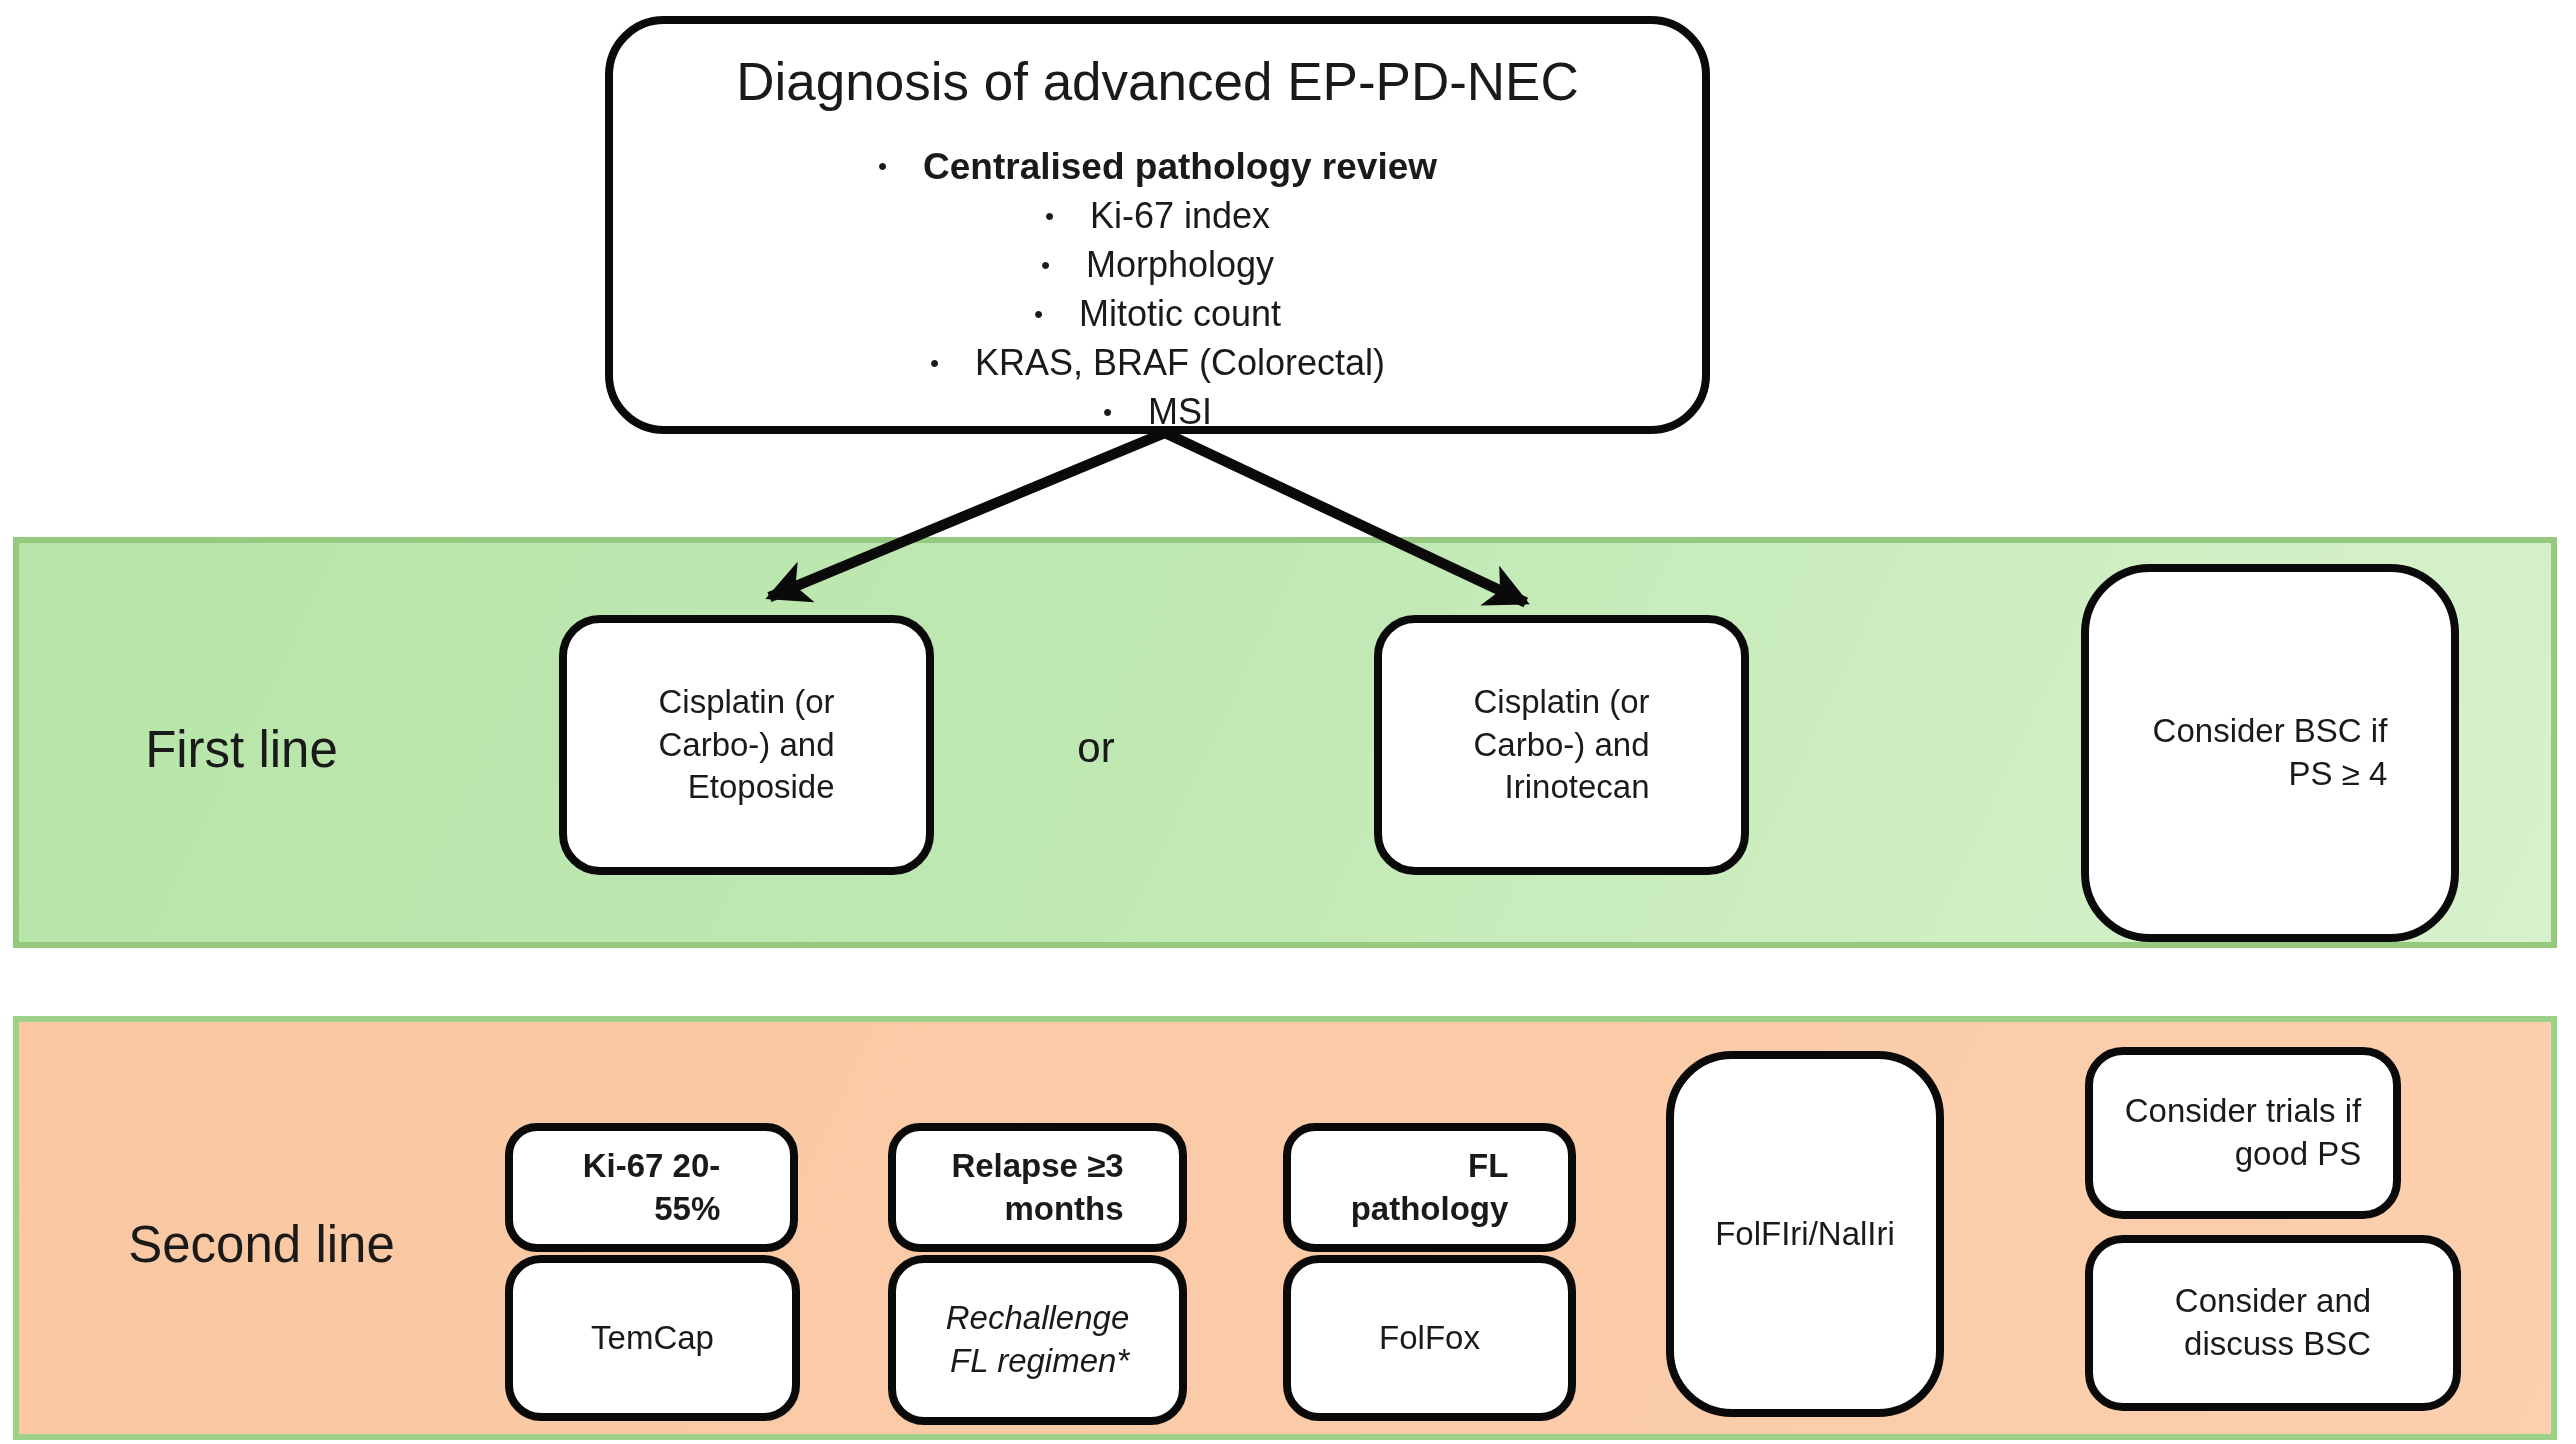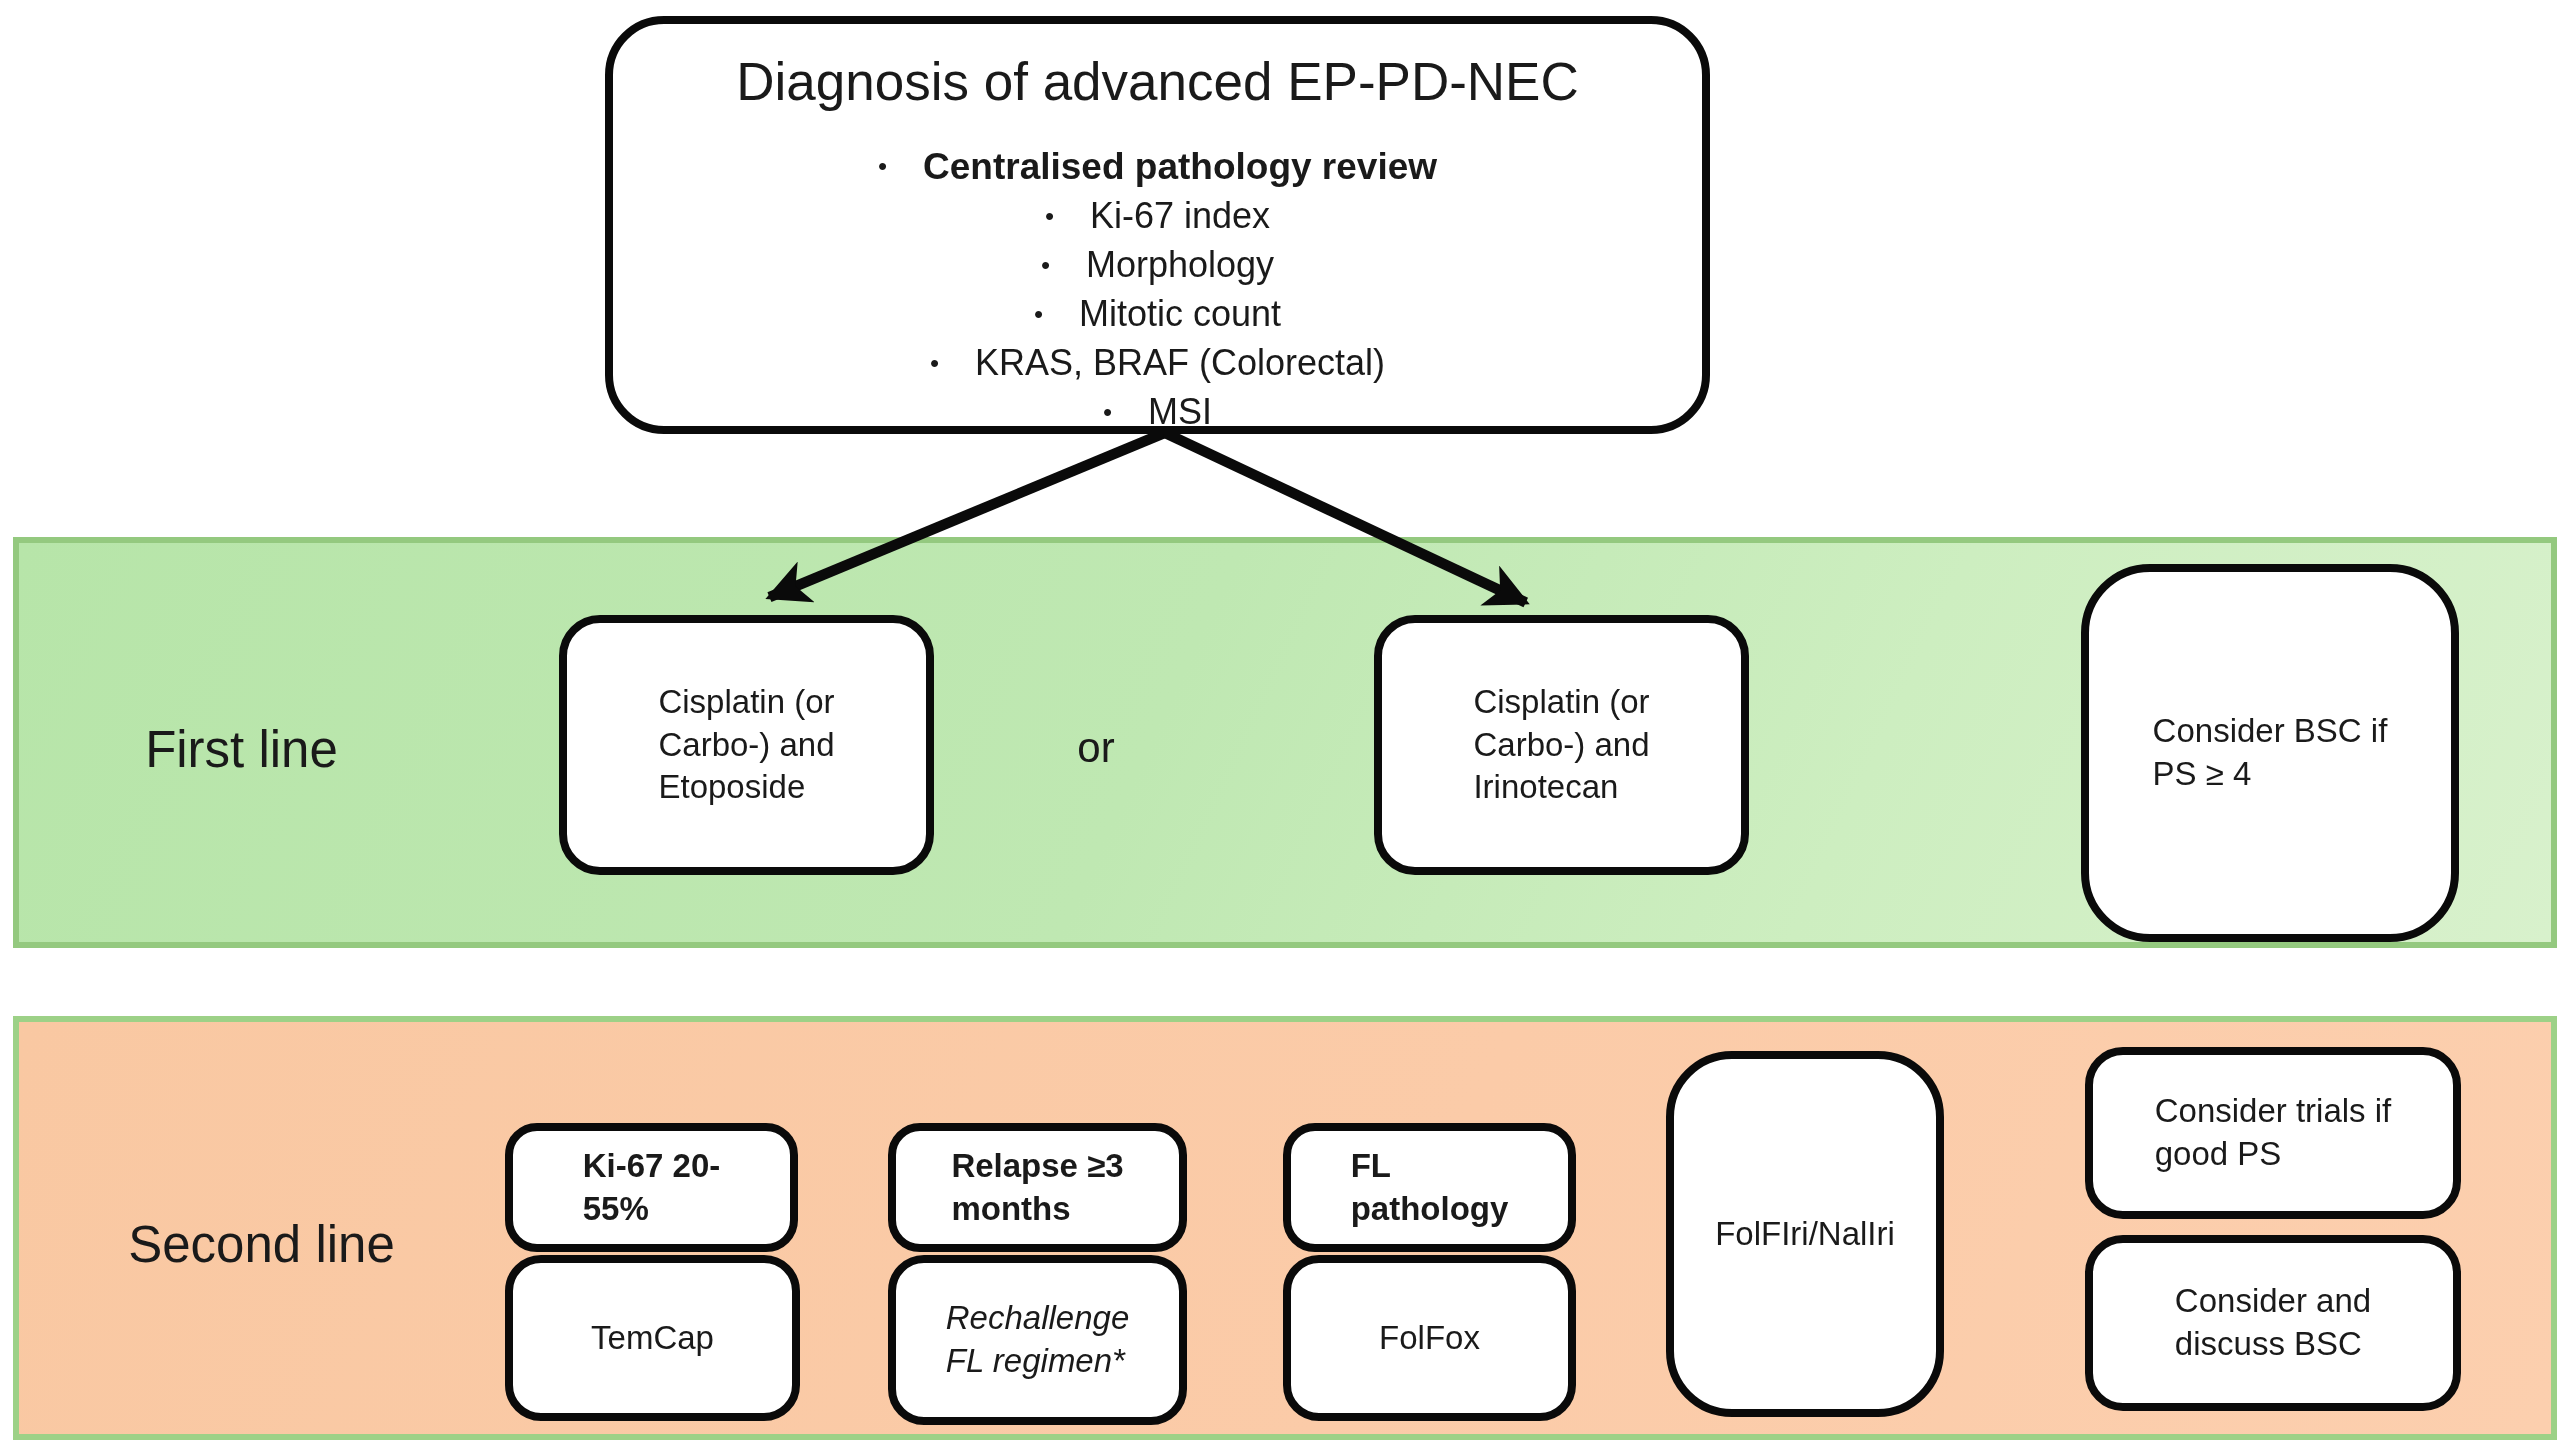--- a/index.html
+++ b/index.html
@@ -8,21 +8,21 @@
   .band{position:absolute;box-sizing:border-box;}
   .band-green{left:13px;top:537px;width:2544px;height:411px;
       border:6.6px solid #94c97f;
       background:linear-gradient(115deg,#b7e5a9 0%,#bfe8b2 45%,#cdeec0 72%,#d8f1cc 100%);}
   .band-orange{left:13px;top:1016px;width:2544px;height:424px;
       border:6.6px solid #9dd187;
       background:linear-gradient(115deg,#f9c8a2 0%,#fbcba8 55%,#fccfae 100%);}
   .overlay{position:absolute;left:0;top:0;z-index:2;}
   .node{position:absolute;z-index:3;background:#ffffff;border:8.5px solid #0a0a0a;
       box-sizing:border-box;display:flex;align-items:center;justify-content:center;
-      text-align:left;white-space:pre-line;line-height:1.3;font-size:33px;}
+      text-align:right;white-space:pre-line;line-height:1.3;font-size:33px;}
   .cond{font-weight:bold;margin-top:48px;}
   .row-label{position:absolute;z-index:3;display:flex;align-items:center;justify-content:center;
       font-size:51px;}
   .or-label{position:absolute;z-index:3;display:flex;align-items:center;justify-content:center;
       font-size:42px;}
   .top-box{left:605px;top:16.4px;width:1105px;height:418px;border-radius:59px;
       flex-direction:column;justify-content:flex-start;padding-top:26px;}
   .top-title{font-size:53px;line-height:1.2;margin-bottom:28px;}
   .bullet-row{display:flex;align-items:center;justify-content:center;gap:36px;
       font-size:36px;line-height:1.36;}
@@ -101,17 +101,17 @@
 months</div>
 <div class="node" style="left:888px;top:1255px;width:299px;height:170px;border-radius:36px;font-style:italic;">Rechallenge
 FL regimen*</div>
 
 <div class="node cond" style="left:1283px;top:1075px;width:293px;height:129px;border-radius:32px;">FL
 pathology</div>
 <div class="node" style="left:1283px;top:1255px;width:293px;height:166px;border-radius:36px;">FolFox</div>
 
 <div class="node" style="left:1666px;top:1051px;width:278px;height:366px;border-radius:66px;">FolFIri/NalIri</div>
 
-<div class="node" style="left:2085px;top:1047px;width:376px;height:172px;border-radius:38px;">Consider trials if
+<div class="node" style="left:2085px;top:1047px;width:316px;height:172px;border-radius:38px;">Consider trials if
 good PS</div>
 <div class="node" style="left:2085px;top:1235px;width:376px;height:176px;border-radius:38px;">Consider and
 discuss BSC</div>
 
 
 </body></html>

